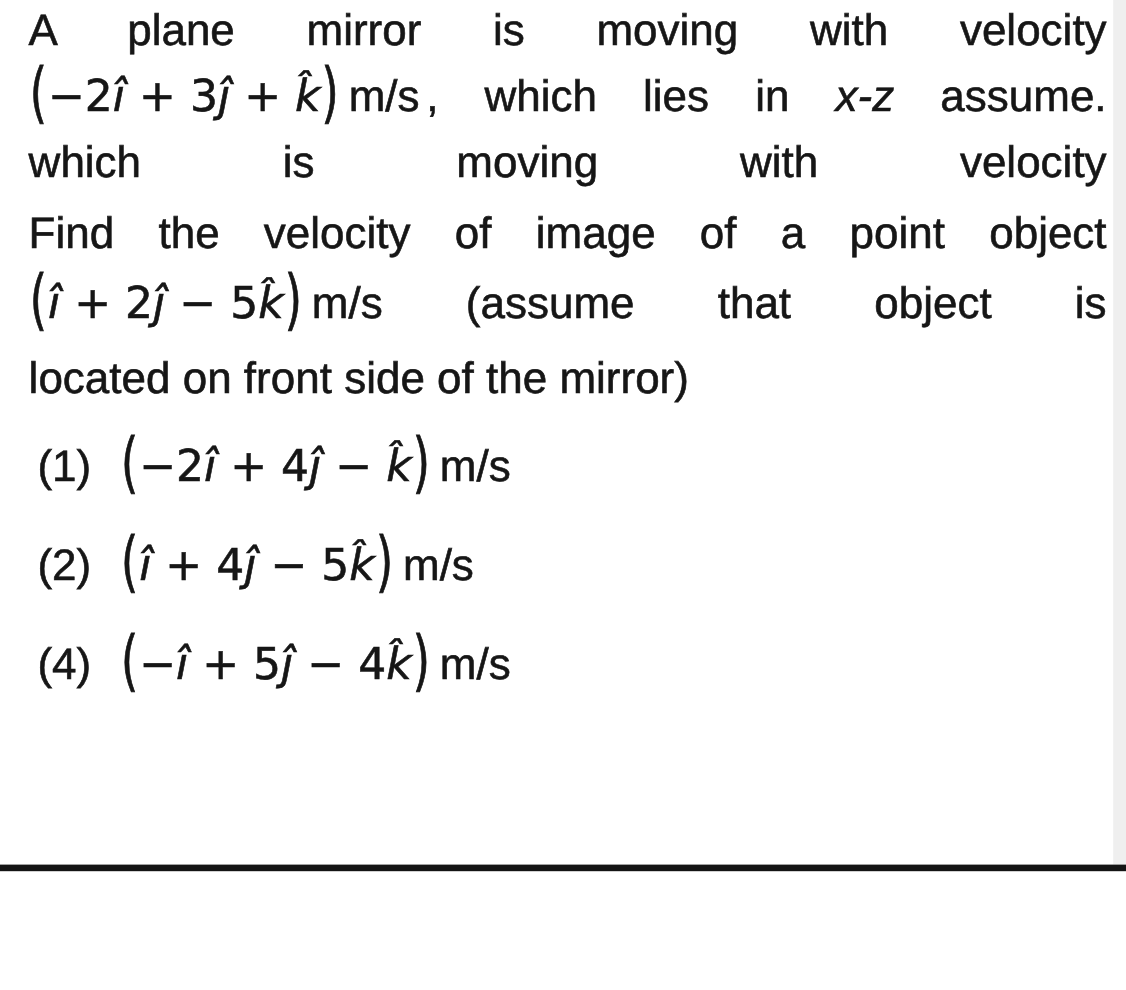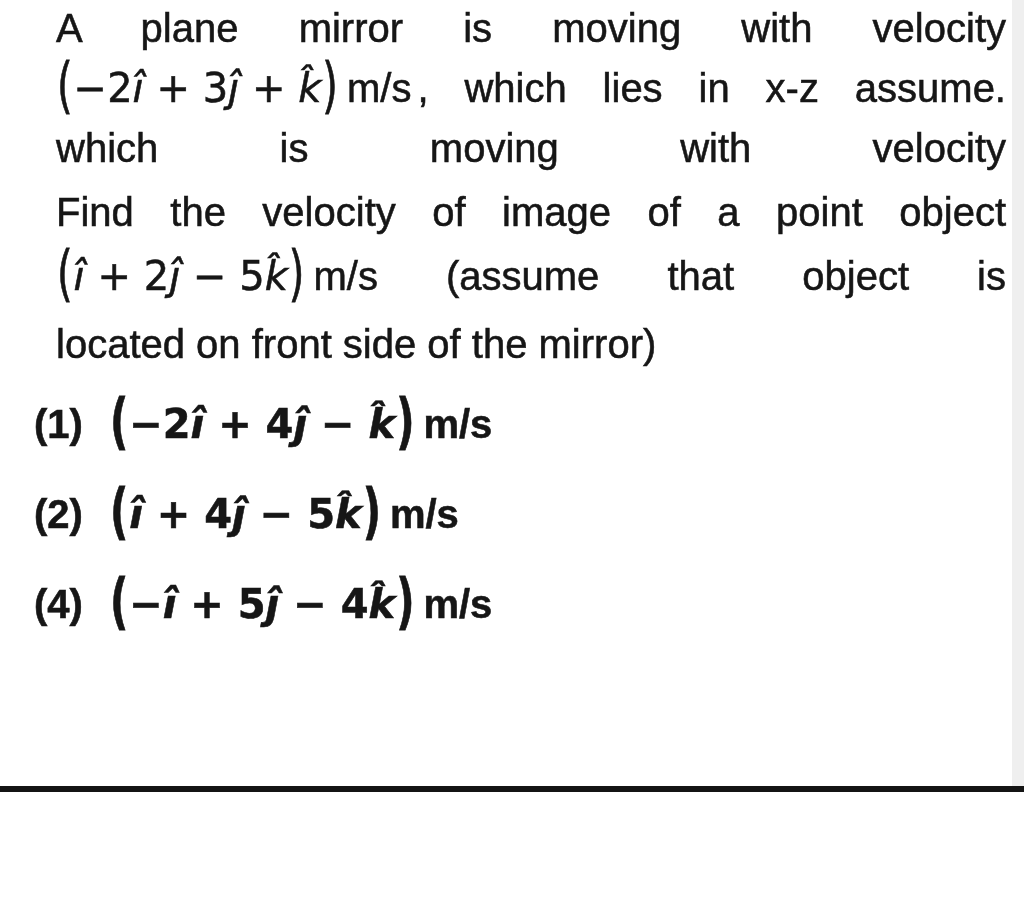--- a/index.html
+++ b/index.html
@@ -18,23 +18,22 @@
   }
   .edge-strip {
     position: absolute;
     top: 0;
     right: 0;
     width: 12px;
     height: 786px;
     background: #efefef;
   }
   .q {
-    padding: 4px 18px 0 16px;
+    padding: 4px 18px 0 26px;
     font-size: 40px;
-    margin-left: 40px;
   }
   .line {
     text-align: justify;
     text-align-last: justify;
     line-height: 48px;
   }
   .line.formula-line { line-height: 72px; }
   .line.normal {
     text-align: left;
     text-align-last: auto;
@@ -58,23 +57,23 @@
     padding: 0 1px;
   }
   .unit {
     margin-left: 8px;
     font-family: "Liberation Sans", sans-serif;
   }
   .after {
     margin-left: 6px;
     font-family: "Liberation Sans", sans-serif;
   }
-  .xz { }
+  .xz { font-style: italic; }
   
-  .options { margin-top: 20px; font-weight: bold; }
+  .options { margin-top: 20px; }
   .opt {
     padding-left: 34px;
     height: 72px;
     line-height: 72px;
     margin-bottom: 18px;
     white-space: nowrap;
     font-size: 40px;
   }
   .opt-label { margin-right: 26px; }
   .divider {

